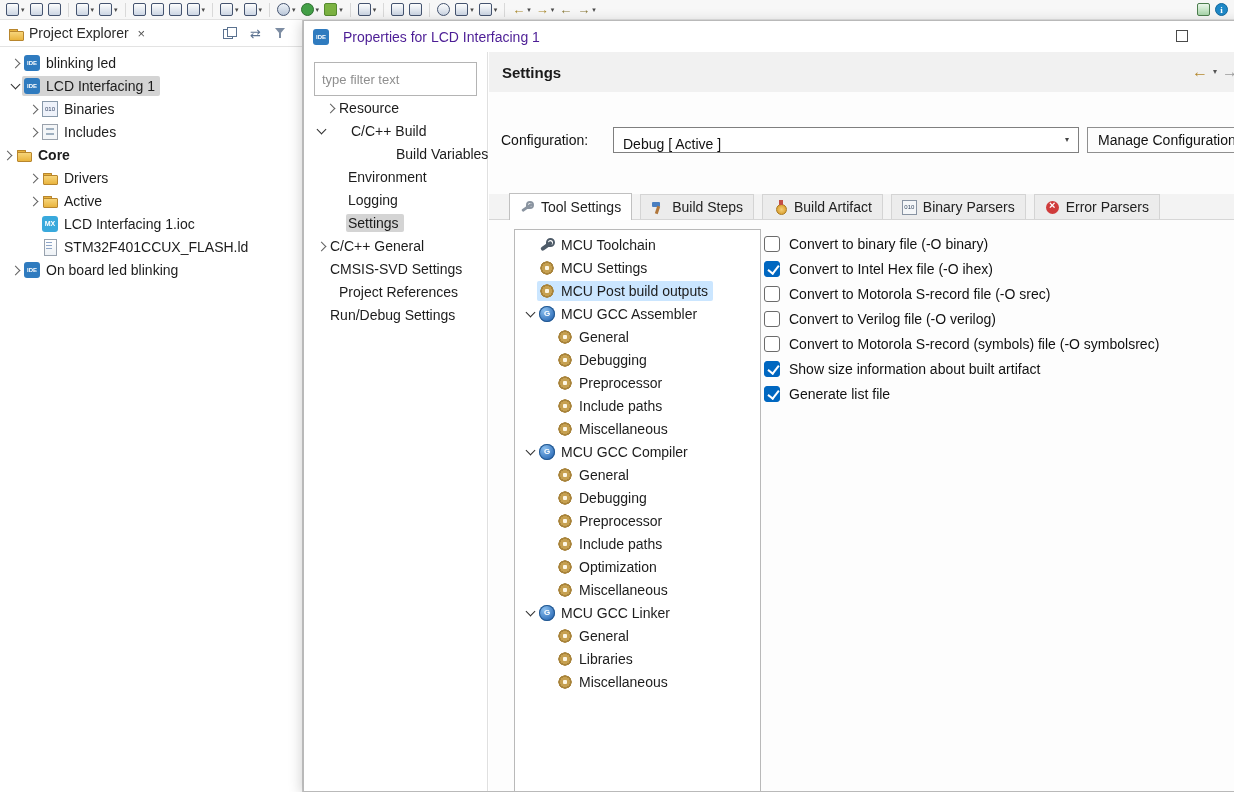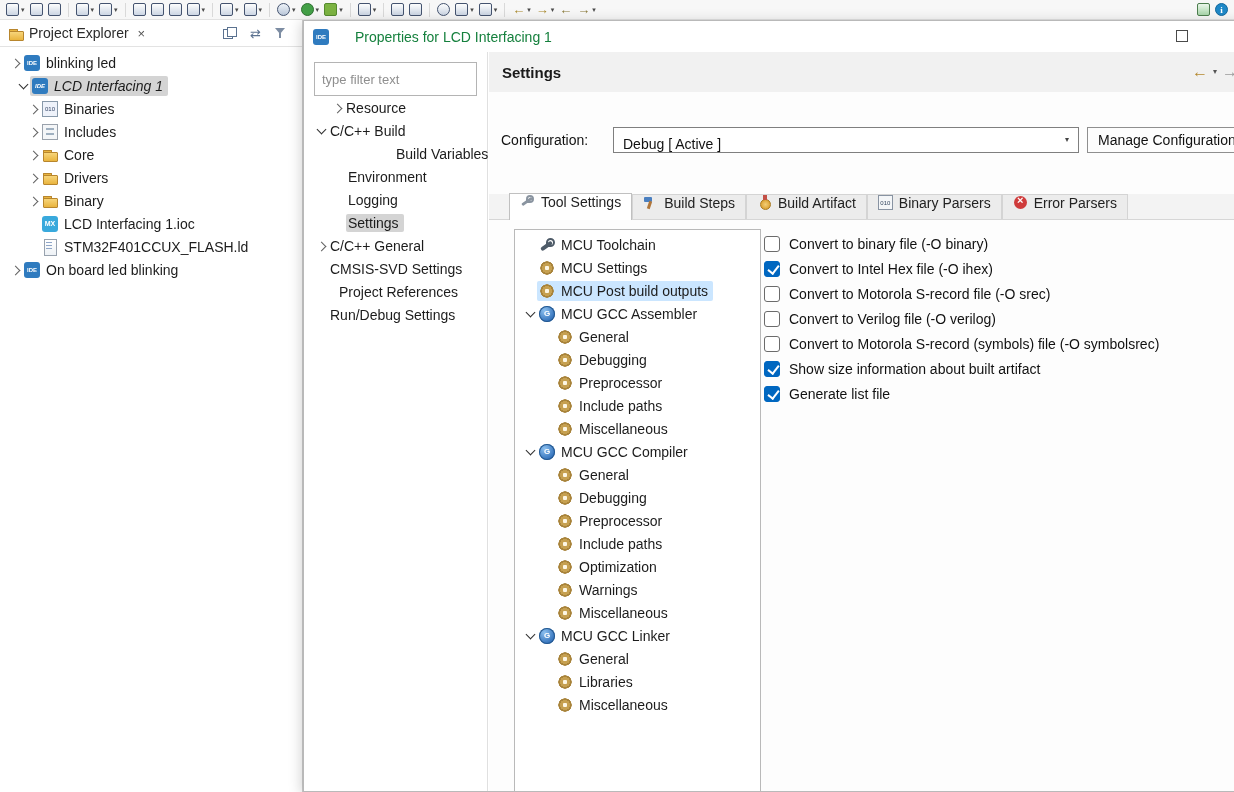--- a/index.html
+++ b/index.html
@@ -106,21 +106,21 @@
   .ico-tab-binary::after{content:"010";position:absolute;inset:0;color:#33455e;font-size:6px;
     display:flex;align-items:center;justify-content:center;}
   .ico-tab-error::before{content:"";position:absolute;inset:1px;background:#cf3b3b;border-radius:50%;}
   .ico-tab-error::after{content:"×";position:absolute;left:0;right:0;top:-1px;text-align:center;
     color:#fff;font-size:11px;font-weight:bold;}
 
   
   .dialog{position:absolute;left:303px;top:20px;width:940px;height:772px;background:#fff;
     border:1px solid #b9b9b9;box-shadow:-2px 2px 12px rgba(0,0,0,.18);overflow:hidden;}
   .dlg-title{position:relative;height:31px;display:flex;align-items:center;padding:0 9px;background:#fff;}
-  .dlg-title-text{font-size:14px;color:#15803d;margin-left:20px;}
+  .dlg-title-text{font-size:14px;color:#4c1d95;margin-left:8px;}
   .dlg-max{position:absolute;left:872px;top:9px;width:12px;height:12px;border:1.4px solid #4a4a4a;background:#fff;}
   .dlg-body{position:absolute;left:0;top:31px;right:0;bottom:0;}
 
   .dlg-nav{position:absolute;left:0;top:0;width:184px;height:100%;background:#fff;border-right:1px solid #e0e0e0;}
   .filter-input{position:absolute;left:10px;top:10px;width:163px;height:34px;border:1px solid #b4b4b4;
     padding:0 7px;font-size:13px;color:#333;font-family:inherit;background:#fff;}
   .filter-input::placeholder{color:#8f8f8f;}
   .nav-tree{position:absolute;left:0;top:44px;right:0;}
 
   .dlg-content{position:absolute;left:185px;top:0;right:0;bottom:0;background:#fdfdfd;}
@@ -133,22 +133,22 @@
 
   .config-label{position:absolute;left:12px;top:80px;font-size:14px;color:#111;}
   .combo{position:absolute;left:124px;top:75px;width:466px;height:26px;border:1px solid #7f7f7f;
     background:#fff;display:flex;align-items:center;padding:8px 26px 0 9px;font-size:14px;color:#111;}
   .combo-caret{position:absolute;right:9px;top:8px;font-size:8px;color:#444;line-height:1;}
   .manage-btn{position:absolute;left:598px;top:75px;width:240px;height:26px;border:1px solid #8f8f8f;
     background:#fdfdfd;font-size:14px;color:#111;display:flex;align-items:center;padding-left:10px;white-space:nowrap;}
 
   .tabs{position:absolute;left:0;top:142px;right:0;height:26px;display:flex;align-items:flex-end;
     padding-left:20px;background:#f3f3f3;border-bottom:1px solid #d6d6d6;}
-  .tab{display:flex;height:25px;padding:0 10px;font-size:14px;color:#222;
-    background:#ececec;border:1px solid #d4d4d4;border-bottom:none;margin-right:0;white-space:nowrap;cursor:default;}
+  .tab{display:flex;align-items:center;height:25px;padding:0 10px;font-size:14px;color:#222;
+    background:#ececec;border:1px solid #d4d4d4;border-bottom:none;margin-right:8px;white-space:nowrap;cursor:default;}
   .tab.active{background:#fff;height:27px;margin-bottom:-1px;border-color:#c0c0c0;}
 
   .tool-tree-box{position:absolute;left:25px;top:177px;width:247px;bottom:-4px;border:1px solid #b9b9b9;
     background:#fff;overflow:hidden;padding-top:3px;}
   .options{position:absolute;left:275px;top:179px;}
   .opt{display:flex;align-items:center;height:25px;gap:9px;font-size:14px;color:#111;white-space:nowrap;}
   .cb{position:relative;width:16px;height:16px;border:1px solid #6b6b6b;border-radius:3px;background:#fff;flex:none;}
   .cb.checked{background:#0067c0;border-color:#0067c0;}
   .cb.checked::after{content:"";position:absolute;left:4.5px;top:1.5px;width:5px;height:9px;
     border-right:2px solid #fff;border-bottom:2px solid #fff;transform:rotate(38deg);}
@@ -277,60 +277,60 @@
       </div>
     </div>
     <div class="tree pe-tree" id="pe-tree">
         <div class="trow" style="padding-left: 8px;">
           <span class="chev col"></span>
           <span class="row-content">
             <span class="ico ico-ide"></span>
             <span class="tlabel">blinking led</span>
           </span>
         </div>
-        <div class="trow" style="padding-left: 16px; font-style: italic;">
+        <div class="trow" style="padding-left: 8px;">
           <span class="chev exp"></span>
           <span class="row-content sel-gray">
             <span class="ico ico-ide"></span>
             <span class="tlabel">LCD Interfacing 1</span>
           </span>
         </div>
         <div class="trow" style="padding-left: 26px;">
           <span class="chev col"></span>
           <span class="row-content">
             <span class="ico ico-bin"></span>
             <span class="tlabel">Binaries</span>
           </span>
         </div>
         <div class="trow" style="padding-left: 26px;">
           <span class="chev col"></span>
           <span class="row-content">
             <span class="ico ico-inc"></span>
             <span class="tlabel">Includes</span>
           </span>
         </div>
+        <div class="trow" style=" font-weight: bold;">
+          <span class="chev col"></span>
+          <span class="row-content">
+            <span class="ico ico-folder"></span>
+            <span class="tlabel">Core</span>
+          </span>
+        </div>
         <div class="trow" style="padding-left: 26px;">
           <span class="chev col"></span>
           <span class="row-content">
             <span class="ico ico-folder"></span>
-            <span class="tlabel">Core</span>
+            <span class="tlabel">Drivers</span>
           </span>
         </div>
         <div class="trow" style="padding-left: 26px;">
           <span class="chev col"></span>
           <span class="row-content">
             <span class="ico ico-folder"></span>
-            <span class="tlabel">Drivers</span>
-          </span>
-        </div>
-        <div class="trow" style="padding-left: 26px;">
-          <span class="chev col"></span>
-          <span class="row-content">
-            <span class="ico ico-folder"></span>
-            <span class="tlabel">Binary</span>
+            <span class="tlabel">Active</span>
           </span>
         </div>
         <div class="trow" style="padding-left: 26px;">
           <span class="chev none"></span>
           <span class="row-content">
             <span class="ico ico-mx"></span>
             <span class="tlabel">LCD Interfacing 1.ioc</span>
           </span>
         </div>
         <div class="trow" style="padding-left: 26px;">
@@ -354,27 +354,27 @@
     <div class="dlg-title">
       <span class="ico ico-ide"></span>
       <span class="dlg-title-text">Properties for LCD Interfacing 1</span>
       <span class="dlg-max"></span>
     </div>
     <div class="dlg-body">
 
       <div class="dlg-nav">
         <input class="filter-input" type="text" placeholder="type filter text" style="">
         <div class="tree nav-tree" id="nav-tree">
-            <div class="trow" style="padding-left: 26px;">
+            <div class="trow" style="padding-left: 19px;">
               <span class="chev col"></span>
               <span class="row-content">
                 <span class="tlabel">Resource</span>
               </span>
             </div>
-            <div class="trow" style="padding-left: 10px;">
+            <div class="trow" style="padding-left: 10px; gap: 21px;">
               <span class="chev exp"></span>
               <span class="row-content">
                 <span class="tlabel">C/C++ Build</span>
               </span>
             </div>
             <div class="trow" style="padding-left: 28px; margin-left: 48px;">
               <span class="chev none"></span>
               <span class="row-content">
                 <span class="tlabel">Build Variables</span>
               </span>
@@ -570,27 +570,20 @@
                 <span class="chev none"></span>
                 <span class="row-content">
                   <span class="ico ico-gear-tan"></span>
                   <span class="tlabel">Optimization</span>
                 </span>
               </div>
               <div class="trow" style="padding-left: 26px;">
                 <span class="chev none"></span>
                 <span class="row-content">
                   <span class="ico ico-gear-tan"></span>
-                  <span class="tlabel">Warnings</span>
-                </span>
-              </div>
-              <div class="trow" style="padding-left: 26px;">
-                <span class="chev none"></span>
-                <span class="row-content">
-                  <span class="ico ico-gear-tan"></span>
                   <span class="tlabel">Miscellaneous</span>
                 </span>
               </div>
               <div class="trow" style="padding-left: 8px;">
                 <span class="chev exp"></span>
                 <span class="row-content">
                   <span class="ico ico-globe"></span>
                   <span class="tlabel">MCU GCC Linker</span>
                 </span>
               </div>

